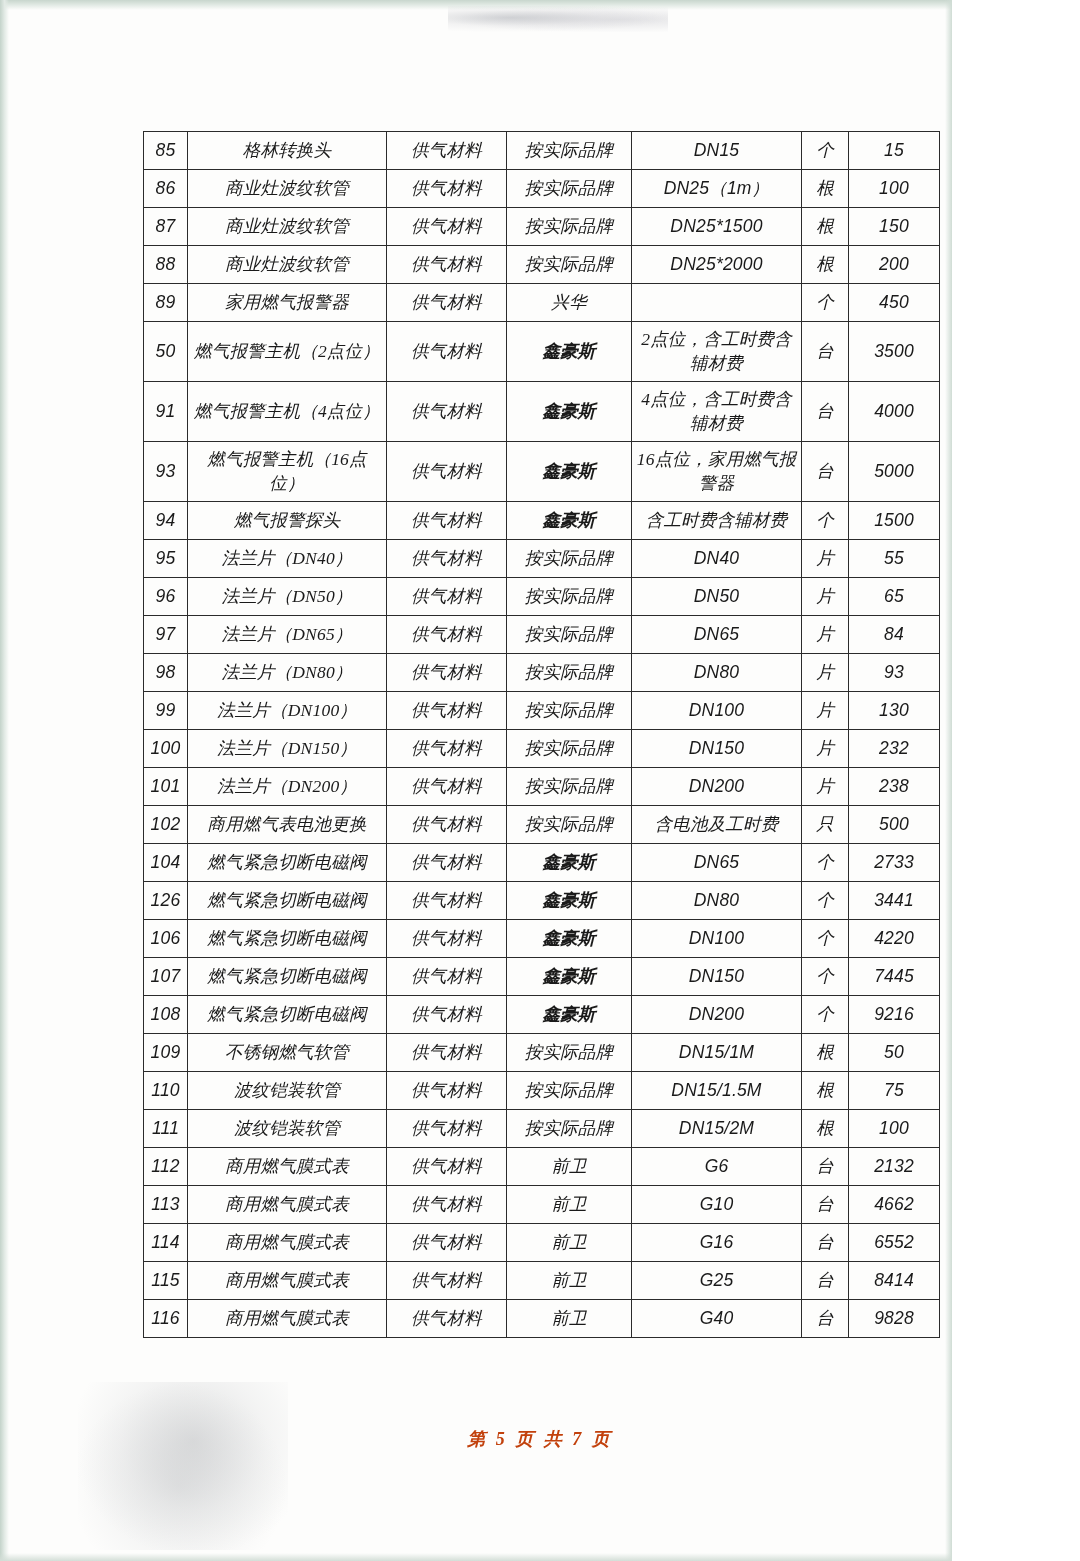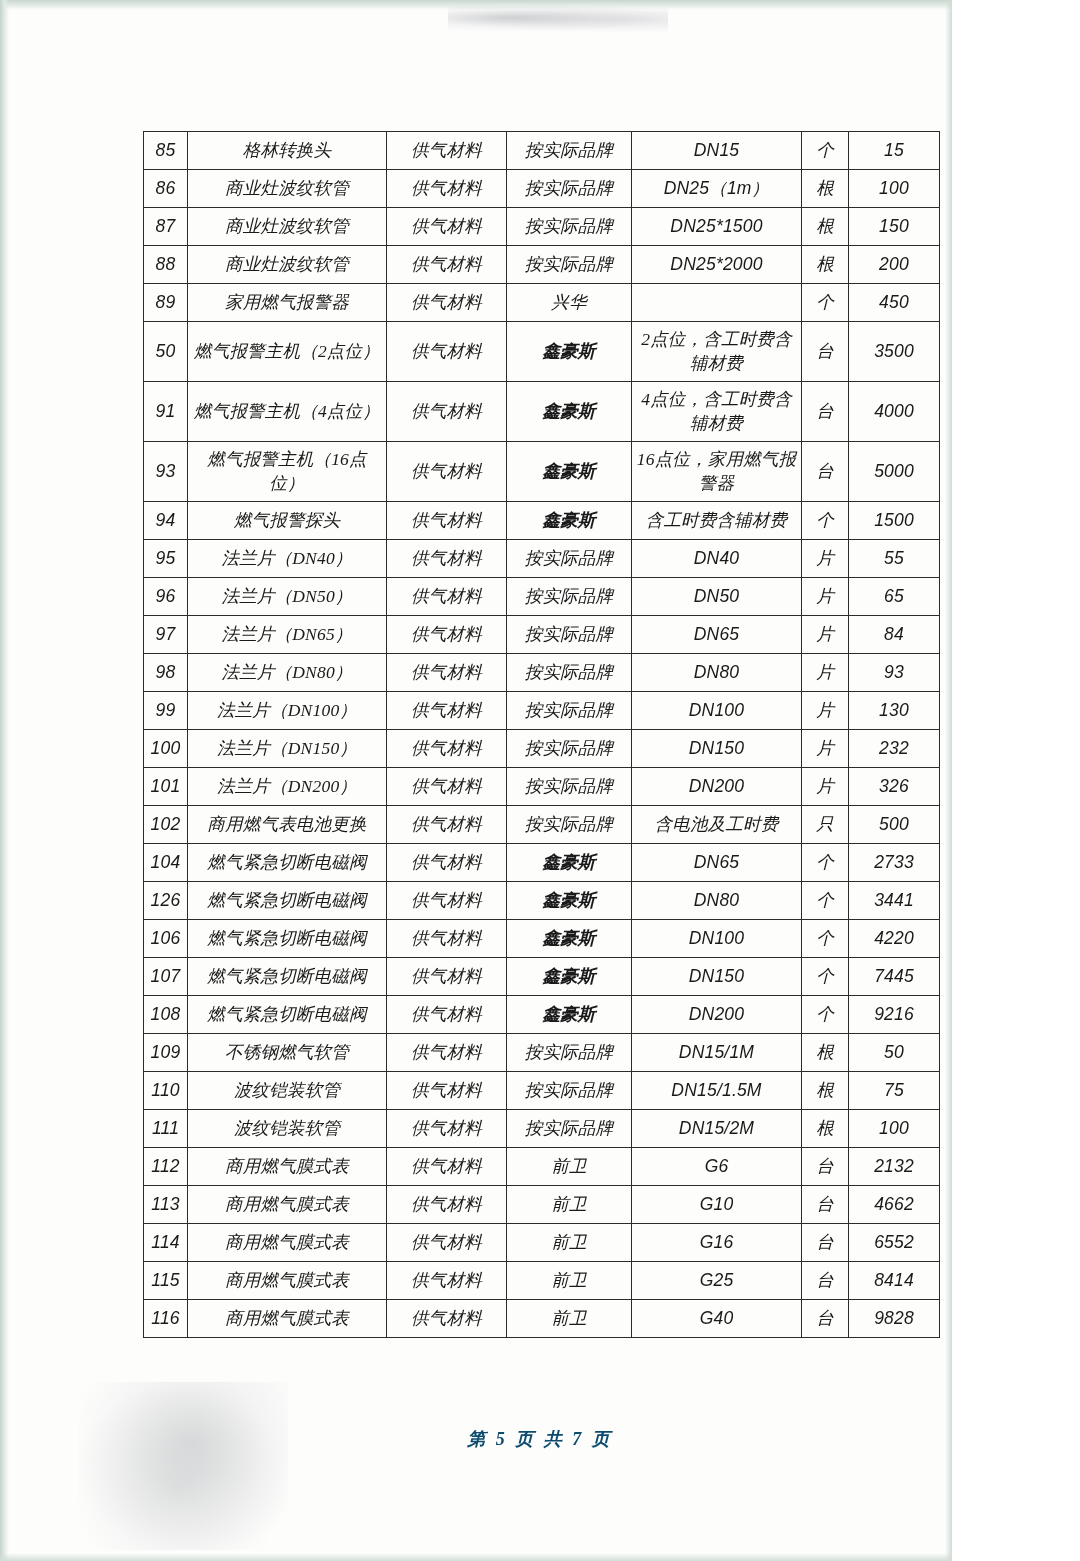--- a/index.html
+++ b/index.html
@@ -131,21 +131,21 @@
   .page-footer {
     position: absolute;
     left: 0;
     top: 1427px;
     width: 1080px;
     text-align: center;
     font-family: "Liberation Serif", "DejaVu Serif", serif;
     font-size: 18px;
     font-weight: bold;
     letter-spacing: 3px;
-    color: #0c4a6e;
+    color: #c2410c;
   }
 </style>
 </head>
 <body>
 
 <div class="page">
 
   <div class="scan-edge-top"></div>
   <div class="scan-edge-left"></div>
   <div class="scan-edge-right"></div>
@@ -301,21 +301,21 @@
           <td class="cell-unit">片</td>
           <td class="cell-price">232</td>
         </tr>
         <tr class="row-normal">
           <td class="cell-idx">101</td>
           <td class="cell-name">法兰片（DN200）</td>
           <td class="cell-cat">供气材料</td>
           <td class="cell-brand">按实际品牌</td>
           <td class="cell-spec-latin">DN200</td>
           <td class="cell-unit">片</td>
-          <td class="cell-price">326</td>
+          <td class="cell-price">238</td>
         </tr>
         <tr class="row-normal">
           <td class="cell-idx">102</td>
           <td class="cell-name">商用燃气表电池更换</td>
           <td class="cell-cat">供气材料</td>
           <td class="cell-brand">按实际品牌</td>
           <td class="cell-spec-cjk">含电池及工时费</td>
           <td class="cell-unit">只</td>
           <td class="cell-price">500</td>
         </tr>

